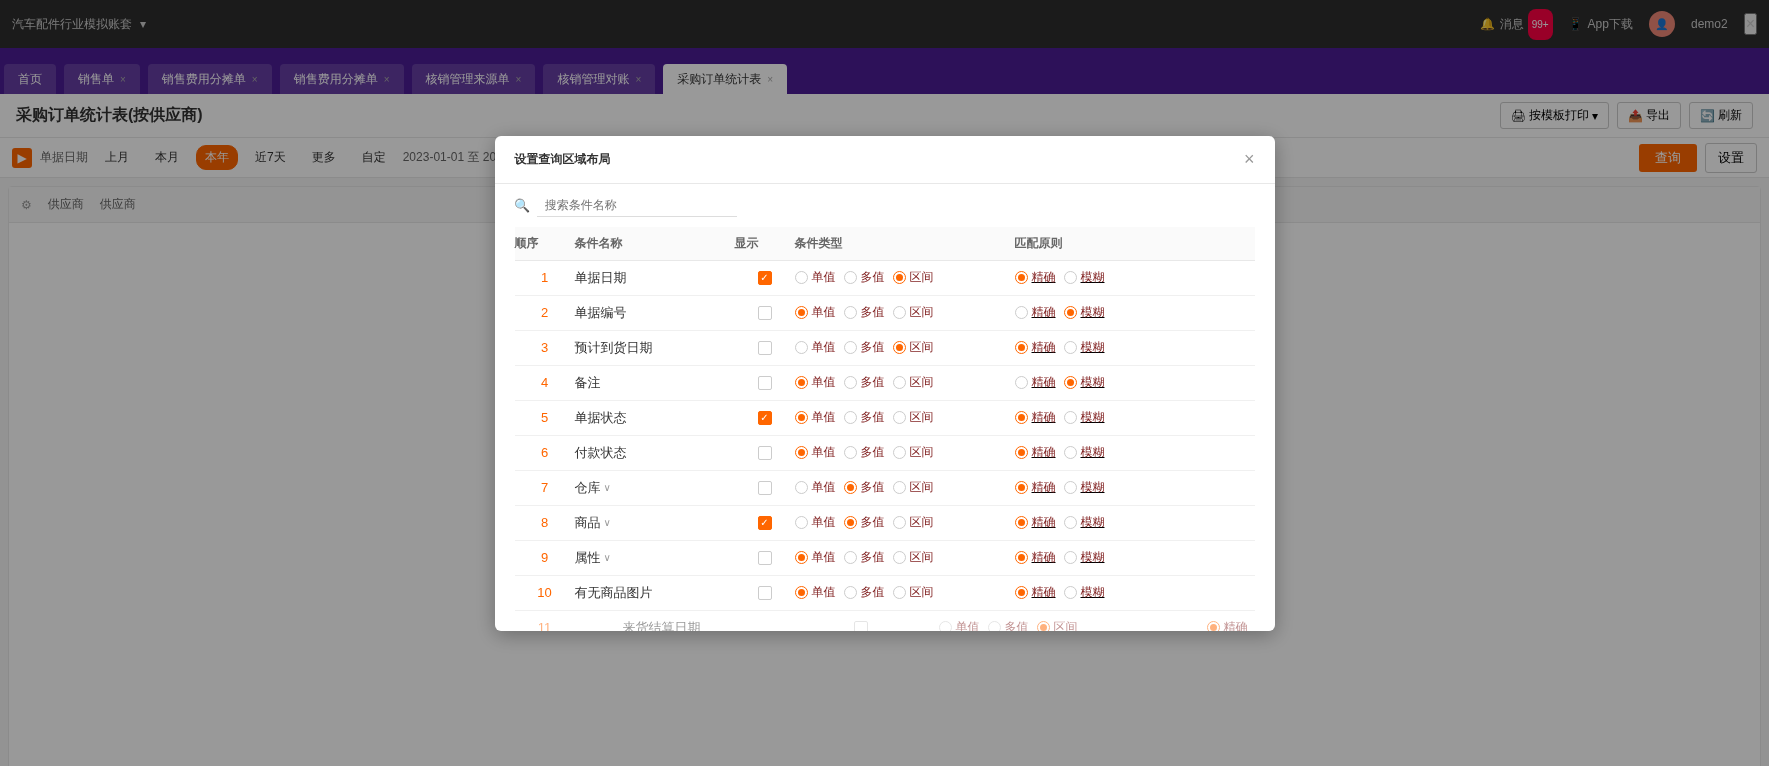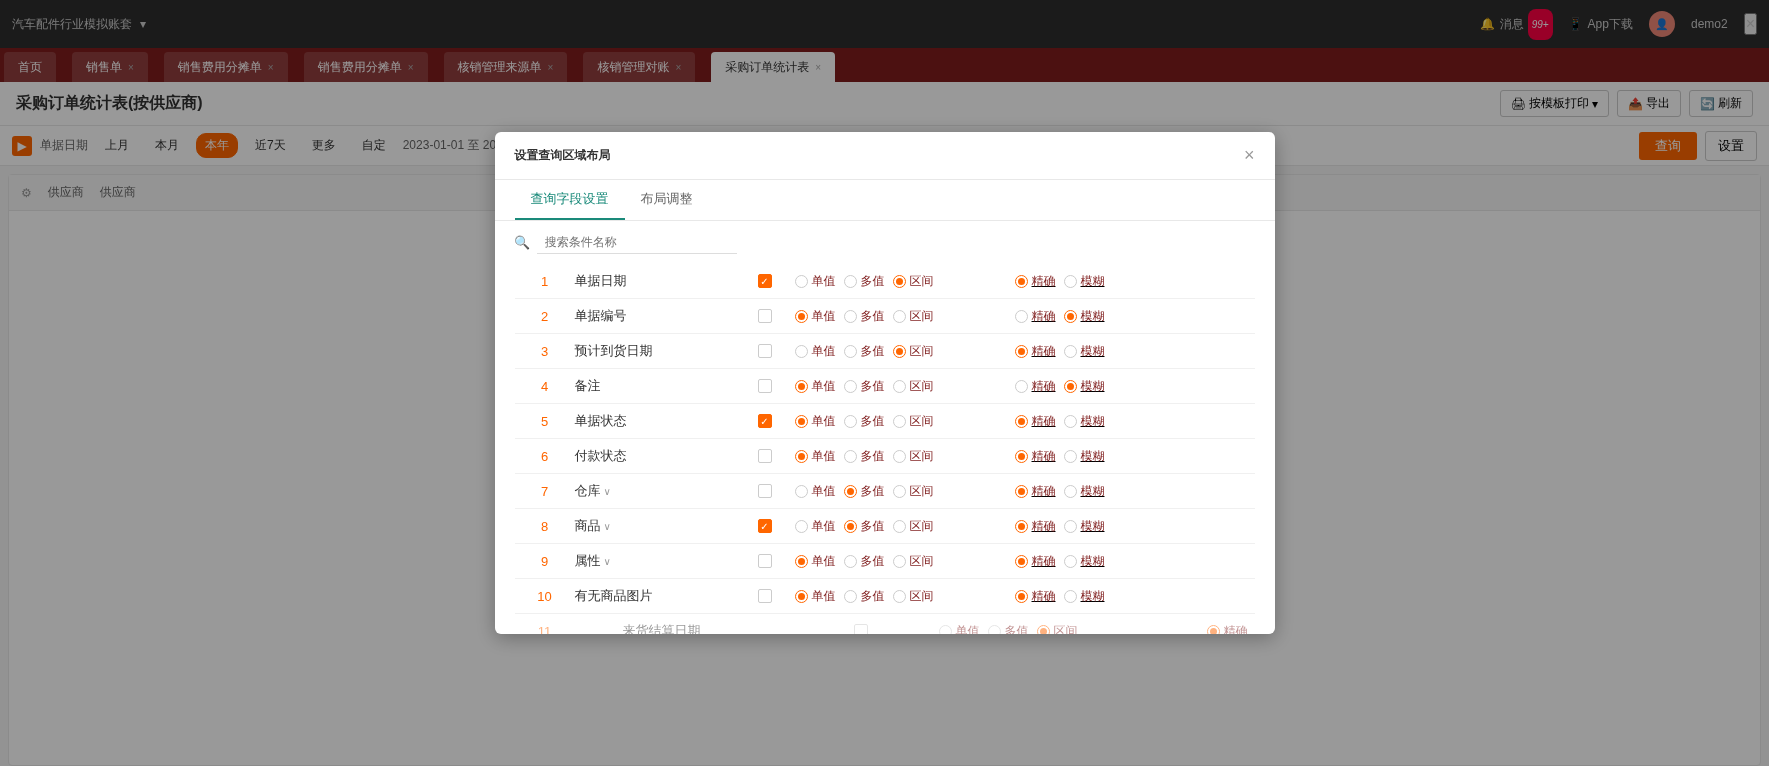--- a/index.html
+++ b/index.html
@@ -11,32 +11,32 @@
       background: #2d2d2d;
       display: flex;
       align-items: center;
       justify-content: space-between;
       padding: 0 12px;
       color: #ccc;
     }
     .top-bar-left { display: flex; align-items: center; gap: 8px; font-size: 12px; }
     .top-bar-right { display: flex; align-items: center; gap: 16px; font-size: 12px; }
     .top-bar-right .notif { display: flex; align-items: center; gap: 4px; }
-    .badge { background: #f04; color: #fff; border-radius: 8px; padding: 10px 4px; font-size: 10px; font-style: italic; }
+    .badge { background: #f04; color: #fff; border-radius: 8px; padding: 10px 4px; font-size: 10px; }
     .user-avatar { width: 26px; height: 26px; border-radius: 50%; background: #e87; display: flex; align-items: center; justify-content: center; color: #fff; font-size: 11px; }
     .close-top { color: #ccc; font-size: 16px; cursor: pointer; }
 
     
     .nav-bar {
-      height: 34px;
-      background: #7f1d1d;
+      height: 46px;
+      background: #4c1d95;
       display: flex;
       align-items: flex-end;
       padding: 0 4px;
-      gap: 16px;
+      gap: 8px;
     }
     .nav-tab {
       padding: 6px 14px;
       background: rgba(255,255,255,0.15);
       color: #fff;
       border-radius: 4px 4px 0 0;
       font-size: 12px;
       cursor: pointer;
       display: flex; align-items: center; gap: 4px;
       height: 30px;
@@ -328,35 +328,34 @@
 </div>
 
 <div class="overlay">
   <div class="dialog">
 
     <div class="dialog-header">
       <span class="dialog-title">设置查询区域布局</span>
       <button class="dialog-close">×</button>
     </div>
 
-    <div class="dialog-tabs">
-      <div class="dialog-tab active">
-        <span>查询字段设置</span>
-      </div>
-      <div class="dialog-tab">
-        <span>布局调整</span>
-      </div>
-    </div>
 
     <div class="search-bar">
       <span style="color:#999;">🔍</span>
       <input class="search-input" type="text" placeholder="搜索条件名称" style="">
     </div>
 
     <div class="fields-table">
+      <div class="fields-table-header">
+        <span>顺序</span>
+        <span>条件名称</span>
+        <span>显示</span>
+        <span>条件类型</span>
+        <span>匹配原则</span>
+      </div>
 
       <div class="fields-row">
         <span class="row-index">1</span>
         <span class="row-name">单据日期</span>
         <div class="row-display">
           <div class="cb checked">✓</div>
         </div>
         <div class="row-type">
           <div class="radio-group">
               <div class="radio"></div>

